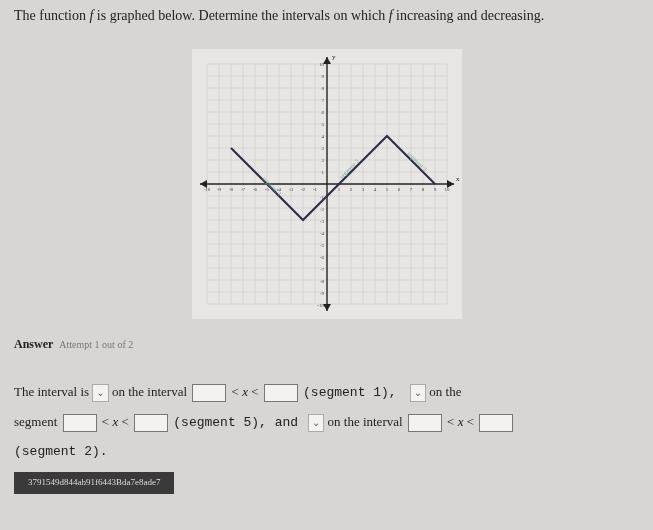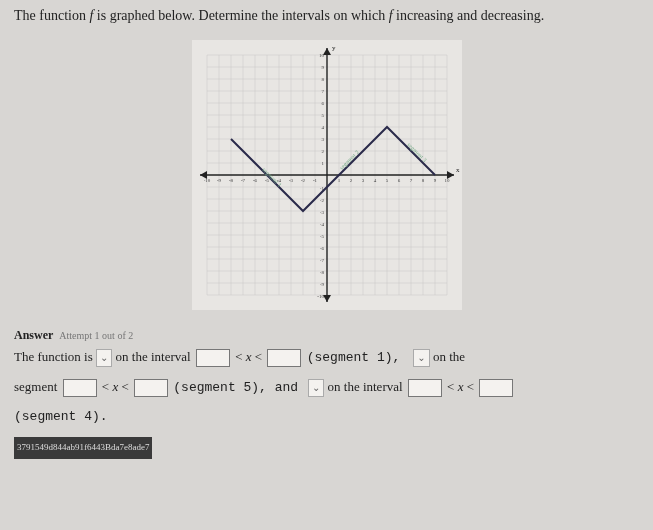--- a/index.html
+++ b/index.html
@@ -1,30 +1,30 @@
 <!DOCTYPE html>
 <html><head>
 <meta charset="utf-8">
 <style>
 *{box-sizing:border-box;margin:0;padding:0}
 body{width:653px;height:530px;background:#d8d6d3;font-family:Georgia,serif;font-size:13px;color:#222;overflow:hidden}
 .page{padding:8px 14px}
-.prompt{font-size:14px;margin-bottom:16px}
+.prompt{font-size:14px;margin-bottom:25px}
 .it{font-style:italic}
 .graph-wrap{display:flex;justify-content:center;margin:6px 0 18px}
 .graph{background:#e6e4e1;padding:0}
-.answer-row{margin:10px 0 0;font-size:12px}
+.answer-row{margin:10px 0 26px;font-size:12px}
 .bold{font-weight:bold}
 .attempt{color:#777;font-size:10px}
 .response{font-size:13px;line-height:2.2}
 .box{display:inline-block;width:34px;height:18px;border:1px solid #777;background:#f4f2ef;vertical-align:middle;margin:0 2px}
 .dd{display:inline-block;min-width:14px;height:18px;border:1px solid #aaa;background:#f4f2ef;vertical-align:middle;text-align:center;font-size:10px;line-height:16px;color:#666;padding:0 3px}
 .var{font-style:italic}
 .seglabel{font-family:Liberation Mono, monospace}
-.footer-code{background:#3a3a3a;color:#ddd;font-size:9px;padding:1px 3px;display:inline-block;margin-top:2px}
+.footer-code{background:#3a3a3a;color:#ddd;font-size:9px;padding:1px 14px;display:inline-block;margin-top:2px}
 </style>
 </head>
 <body>
 
 <div class="page">
   <p class="prompt">
     <span>The function </span><span class="it">f</span><span> is graphed below. Determine the intervals on which </span><span class="it">f</span><span> increasing and decreasing.</span>
   </p>
 
   <div class="graph-wrap">
@@ -130,21 +130,21 @@
       <text x="215" y="105" font-size="6" fill="#7a8" transform="rotate(45 215 105)">segment 3</text>
     </svg>
   </div>
 
   <div class="answer-row">
     <span class="bold">Answer</span>
     &nbsp;<span class="attempt">Attempt 1 out of 2</span>
   </div>
 
   <div class="response">
-    <span>The function is</span>
+    <span>The interval is</span>
     <span class="dd">⌄</span>
     <span>on the interval</span>
     <span class="box"></span>
     <span>&lt;</span>
     <span class="var">x</span>
     <span>&lt;</span>
     <span class="box"></span>
     <span class="seglabel">(segment 1),</span>
     &nbsp;&nbsp;
     <span class="dd">⌄</span>
@@ -159,17 +159,17 @@
     <span class="seglabel">(segment 5), and</span>
     &nbsp;
     <span class="dd">⌄</span>
     <span>on the interval</span>
     <span class="box"></span>
     <span>&lt;</span>
     <span class="var">x</span>
     <span>&lt;</span>
     <span class="box"></span>
     <br>
-    <span class="seglabel">(segment 4).</span>
+    <span class="seglabel">(segment 2).</span>
     <br>
     <span class="footer-code">3791549d844ab91f6443Bda7e8ade7</span>
   </div>
 </div>
 
 </body></html>

